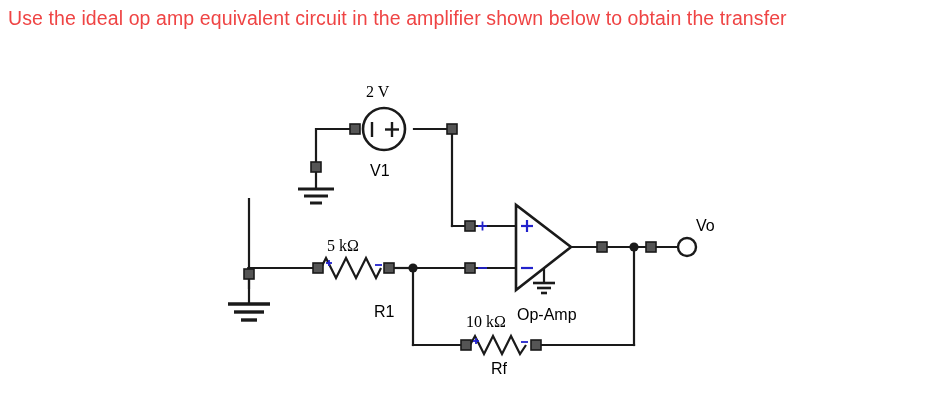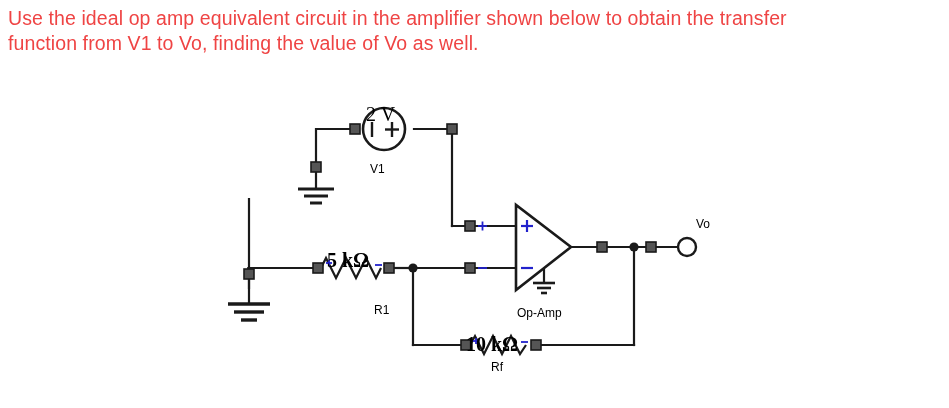--- a/index.html
+++ b/index.html
@@ -43,36 +43,34 @@
     width: 949px;
     height: 336px;
   }
   .lbl {
     position: absolute;
     color: #000000;
     white-space: nowrap;
   }
   .lbl-serif {
     font-family: "Liberation Serif", serif;
-    font-size: 20px;
-    margin-top: 20px;
+    font-size: 16px;
   }
   .lbl-sans {
     font-family: "Liberation Sans", sans-serif;
-    font-size: 12px;
+    font-size: 16px;
   }
 </style>
 </head>
 <body>
 
 <div id="page">
 
   <div class="prompt">
     <span class="prompt-line">Use the ideal op amp equivalent circuit in the amplifier shown below to obtain the transfer</span>
-    <span class="prompt-line">function from V1 to Vo, finding the value of Vo as well.</span>
   </div>
 
   <div id="circuit">
 
     <svg width="949" height="336" viewBox="0 0 949 336">
 
       <g stroke="#1a1a1a" stroke-width="2.2" fill="none" stroke-linecap="square">
 
         <path d="M316 95 L316 57 L355 57"></path>
 
@@ -194,25 +192,25 @@
 
       <circle cx="687" cy="175" r="9" fill="#ffffff" stroke="#1a1a1a" stroke-width="2.4"></circle>
 
     </svg>
 
     
     <span class="lbl lbl-serif" style="left:366px; top:11px;">2 V</span>
 
     <span class="lbl lbl-sans" style="left:370px; top:90px;">V1</span>
 
-    <span class="lbl lbl-serif" style="left:327px; top:157px;font-weight:bold;">5 kΩ</span>
+    <span class="lbl lbl-serif" style="left:327px; top:165px;">5 kΩ</span>
 
     <span class="lbl lbl-sans" style="left:338px; top:231px;margin-left:36px;">R1</span>
 
-    <span class="lbl lbl-serif" style="left:466px; top:241px;font-weight:bold;">10 kΩ</span>
+    <span class="lbl lbl-serif" style="left:466px; top:241px;">10 kΩ</span>
 
     <span class="lbl lbl-sans" style="left:491px; top:288px;text-align:center;">Rf</span>
 
     <span class="lbl lbl-sans" style="left:501px; top:234px;margin-left:16px;">Op-Amp</span>
 
     <span class="lbl lbl-sans" style="left:666px; top:145px;margin-left:30px;">Vo</span>
 
   </div>
 </div>
 

